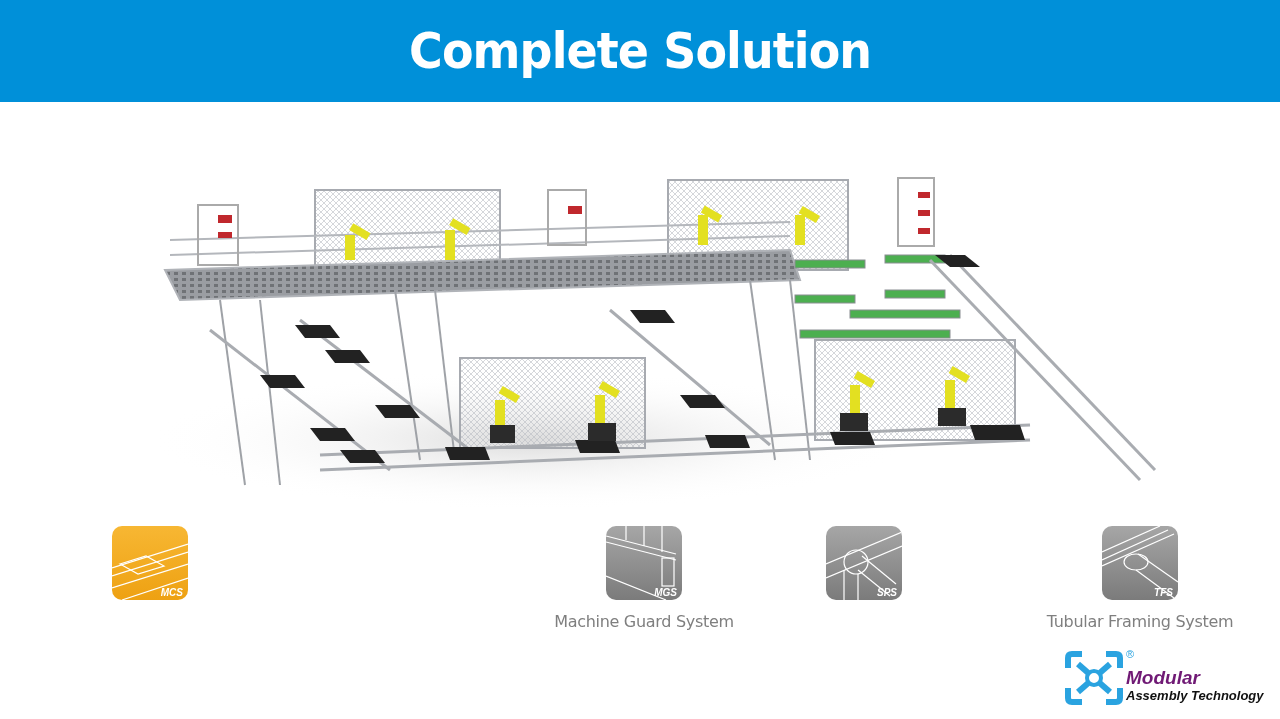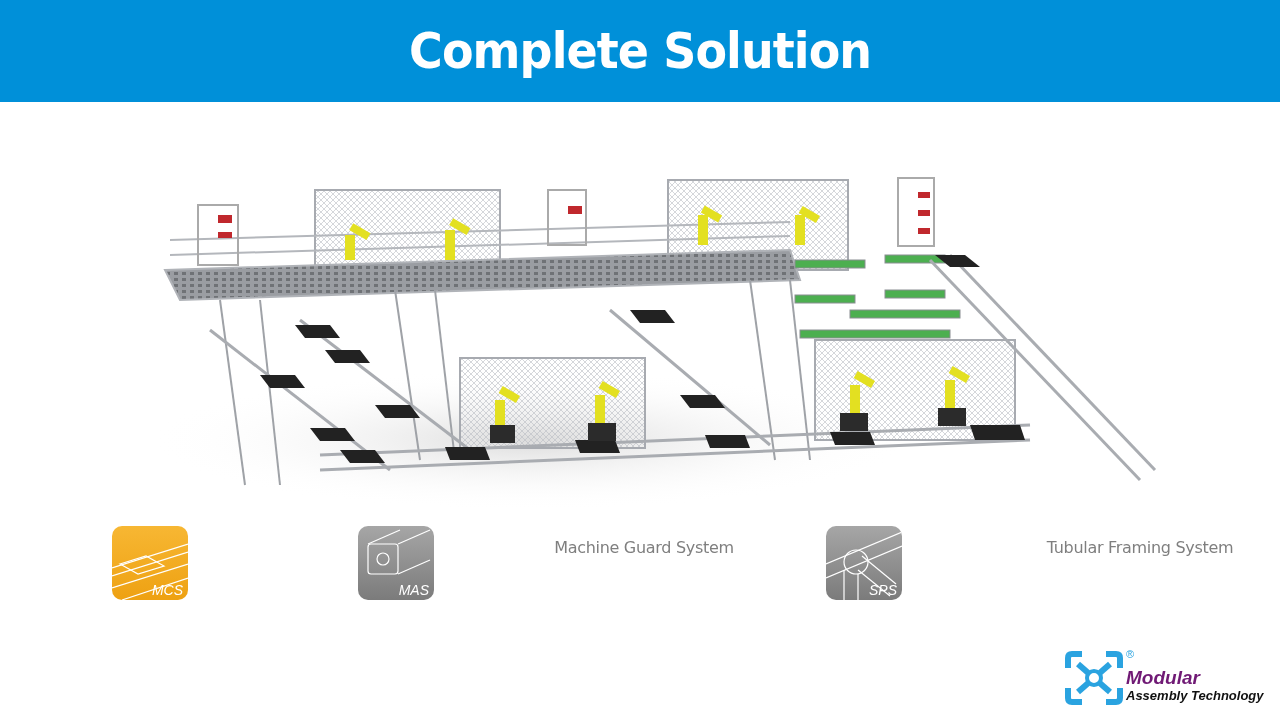--- a/index.html
+++ b/index.html
@@ -5,21 +5,21 @@
   html, body { margin:0; padding:0; }
   body { width:1280px; height:719px; background:#ffffff; position:relative; overflow:hidden; font-family:"DejaVu Sans", sans-serif; }
   .header { position:absolute; left:0; top:0; width:1280px; height:102px; background:#0090d9; display:flex; align-items:center; justify-content:center; }
   .header h1 { margin:0; color:#ffffff; font-size:50px; font-weight:bold; letter-spacing:-1px; font-family:"DejaVu Sans", sans-serif; transform:scaleX(0.92); }
   .scene { position:absolute; left:150px; top:170px; width:1010px; height:340px; }
   .product { position:absolute; top:526px; display:flex; flex-direction:column; align-items:center; cursor:pointer; }
   .tile { width:76px; height:74px; border-radius:10px; position:relative; overflow:hidden; }
   .tile.gray { background:linear-gradient(180deg,#a6a6a6 0%,#7b7b7b 100%); }
   .tile.orange { background:linear-gradient(180deg,#f7b733 0%,#eea112 100%); }
   .tile svg { position:absolute; left:0; top:0; }
-  .tile .code { position:absolute; right:5px; bottom:2px; color:#fff; font-size:14px; font-weight:normal; font-style:italic; font-family:"Liberation Sans", sans-serif;margin-left:24px; }
+  .tile .code { position:absolute; right:5px; bottom:2px; color:#fff; font-size:10px; font-weight:bold; font-style:italic; font-family:"Liberation Sans", sans-serif;margin-left:24px; }
   .plabel { margin-top:12px; font-size:16px; color:#7f7f7f; white-space:nowrap; font-family:"DejaVu Sans", sans-serif; letter-spacing:-0.3px; }
   .plabel.active { color:#e67e22; font-weight:bold; }
   .logo { position:absolute; left:1064px; top:648px; width:210px; height:62px; }
   .logo .mark { position:absolute; left:0; top:2px; width:60px; height:56px; }
   .logo .reg { position:absolute; left:62px; top:0; font-size:11px; color:#2aa3e0; font-family:"Liberation Sans", sans-serif; }
   .logo .w1 { position:absolute; left:62px; top:19px; font-size:19px; font-weight:bold; font-style:italic; color:#701a75; font-family:"Liberation Sans", sans-serif; }
   .logo .w2 { position:absolute; left:62px; top:40px; font-size:13px; font-weight:bold; font-style:italic; color:#111; font-family:"Liberation Sans", sans-serif; white-space:nowrap; }
 </style>
 </head>
 <body>
@@ -148,35 +148,37 @@
         <line x1="0" y1="62" x2="76" y2="38"></line>
           <line x1="10" y1="74" x2="76" y2="52"></line>
         <polygon points="8,38 34,30 52,40 26,48"></polygon>
       </g>
     </svg>
     <span class="code">MCS</span>
   </div>
 </div>
 
 <div class="product" style="left:292px; width:208px;">
+</div>
+
+<div class="product" style="left:540px; width:208px;">
   <div class="tile gray">
     <svg width="76" height="74" viewBox="0 0 76 74">
       <g stroke="#fff" stroke-width="1.2" fill="none">
-        <rect x="10" y="18" width="30" height="30" rx="3"></rect>
-        <circle cx="25" cy="33" r="6"></circle>
-        <line x1="40" y1="18" x2="72" y2="4"></line>
-          <line x1="40" y1="48" x2="72" y2="34"></line>
-        <line x1="10" y1="18" x2="42" y2="4"></line>
-      </g>
-    </svg>
-    <span class="code">MAS</span>
-  </div>
-</div>
-
-<div class="product" style="left:540px; width:208px;">
+        <line x1="0" y1="10" x2="70" y2="28"></line>
+          <line x1="0" y1="16" x2="70" y2="34"></line>
+        <line x1="0" y1="50" x2="60" y2="74"></line>
+        <rect x="56" y="32" width="12" height="28"></rect>
+        <line x1="20" y1="0" x2="20" y2="14"></line>
+          <line x1="38" y1="0" x2="38" y2="20"></line>
+          <line x1="56" y1="0" x2="56" y2="26"></line>
+      </g>
+    </svg>
+    <span class="code">MGS</span>
+  </div>
   <span class="plabel">Machine Guard System</span>
 </div>
 
 <div class="product" style="left:760px; width:208px;gap:36px;">
   <div class="tile gray">
     <svg width="76" height="74" viewBox="0 0 76 74">
       <g stroke="#fff" stroke-width="1.2" fill="none">
         <line x1="0" y1="38" x2="76" y2="6"></line>
           <line x1="0" y1="52" x2="76" y2="20"></line>
         <circle cx="30" cy="36" r="12"></circle>
@@ -184,20 +186,33 @@
           <line x1="32" y1="44" x2="64" y2="70"></line>
         <line x1="18" y1="44" x2="18" y2="74"></line>
           <line x1="32" y1="48" x2="32" y2="74"></line>
       </g>
     </svg>
     <span class="code">SPS</span>
   </div>
 </div>
 
 <div class="product" style="left:1036px; width:208px;">
+  <div class="tile gray">
+    <svg width="76" height="74" viewBox="0 0 76 74">
+      <g stroke="#fff" stroke-width="1.2" fill="none">
+        <line x1="0" y1="26" x2="58" y2="0"></line>
+          <line x1="0" y1="34" x2="66" y2="4"></line>
+        <line x1="0" y1="40" x2="72" y2="8"></line>
+        <ellipse cx="34" cy="36" rx="12" ry="8"></ellipse>
+        <line x1="36" y1="28" x2="76" y2="56"></line>
+          <line x1="34" y1="44" x2="72" y2="72"></line>
+      </g>
+    </svg>
+    <span class="code">TFS</span>
+  </div>
   <span class="plabel">Tubular Framing System</span>
 </div>
 
 <div class="logo">
   <svg class="mark" viewBox="0 0 60 56" width="60" height="56">
     <g fill="none" stroke="#2aa3e0" stroke-width="6">
       <path d="M4 18 V8 Q4 4 8 4 H18"></path>
       <path d="M42 4 H52 Q56 4 56 8 V18"></path>
       <path d="M56 38 V48 Q56 52 52 52 H42"></path>
       <path d="M18 52 H8 Q4 52 4 48 V38"></path>

